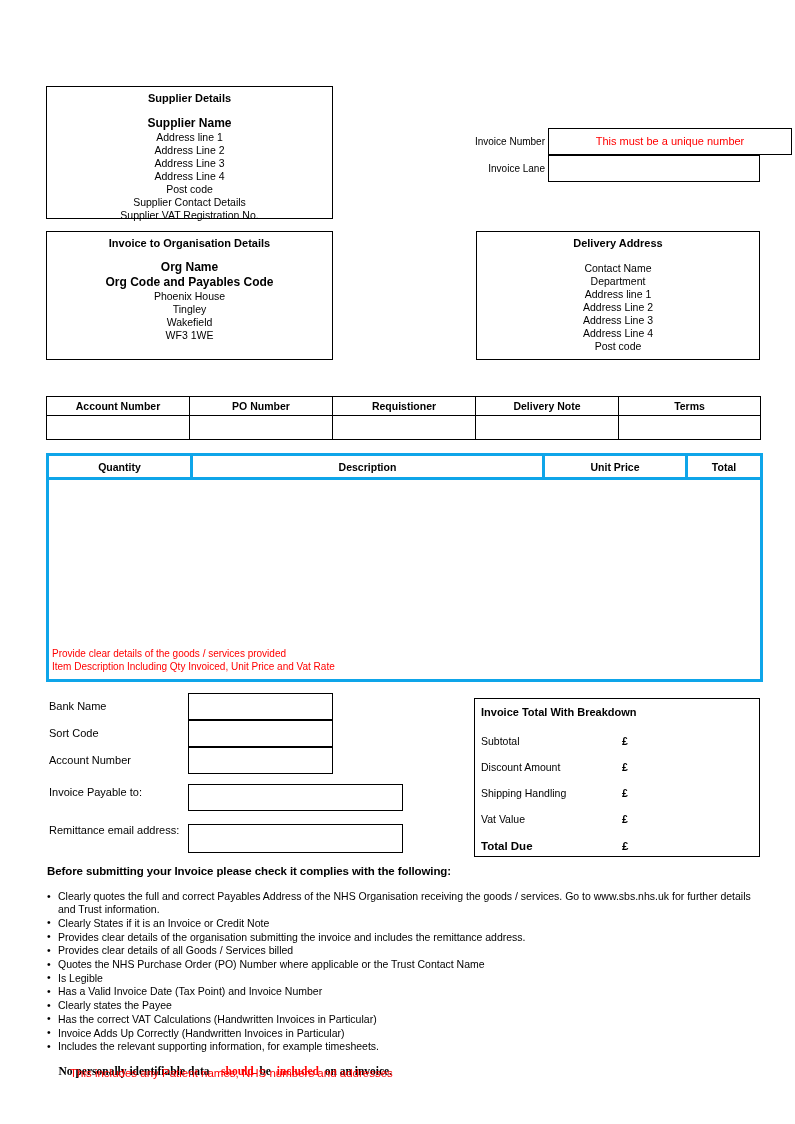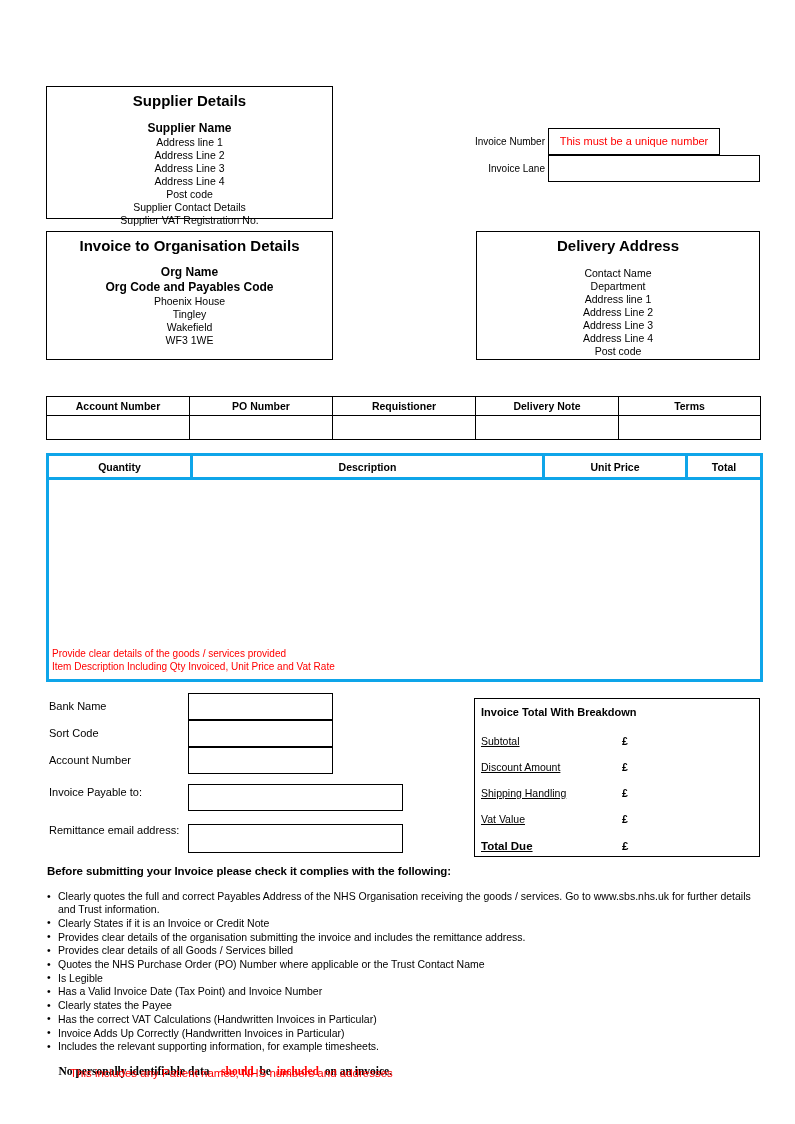--- a/index.html
+++ b/index.html
@@ -37,21 +37,21 @@
 
   
   .box {
     position: absolute;
     border: 1px solid #000000;
     box-sizing: border-box;
     background: #ffffff;
   }
 
   .box-title {
-    font-size: 15px;
+    font-size: 11px;
     font-weight: bold;
     text-align: center;
     margin-top: 5px;
   }
   .box-strong {
     font-size: 12px;
     font-weight: bold;
     text-align: center;
     line-height: 15px;
   }
@@ -68,21 +68,21 @@
   
   .inv-label {
     position: absolute;
     font-size: 10px;
     text-align: right;
   }
   #invoice-number-label { left: 420px; top: 136px; width: 125px; }
   #invoice-date-label   { left: 420px; top: 163px; width: 125px; }
 
   #invoice-number-field {
-    left: 548px; top: 128px; width: 172px; height: 27px;
+    left: 548px; top: 128px; width: 244px; height: 27px;
   }
   #invoice-date-field {
     left: 548px; top: 155px; width: 212px; height: 27px;
   }
   .field-red-hint {
     color: #ff0000;
     font-size: 11px;
     text-align: center;
     line-height: 25px;
   }
@@ -172,21 +172,21 @@
     left: 6px; top: 7px;
     font-size: 11px;
     font-weight: bold;
   }
   .total-row {
     position: absolute;
     left: 6px;
     width: 274px;
     font-size: 10.5px;
   }
-  .total-row .t-label { position: absolute; left: 0; text-decoration: underline; }
+  .total-row .t-label { position: absolute; left: 0; }
   .total-row .t-cur   { position: absolute; left: 141px; font-weight: bold; }
   .total-row.grand .t-label { font-weight: bold; font-size: 11.5px; }
   .total-row.grand .t-cur   { font-weight: bold; font-size: 11.5px; }
   #total-row-0 { top: 36px; }
   #total-row-1 { top: 62px; }
   #total-row-2 { top: 88px; }
   #total-row-3 { top: 114px; }
   #total-row-4 { top: 141px; }
 
   

